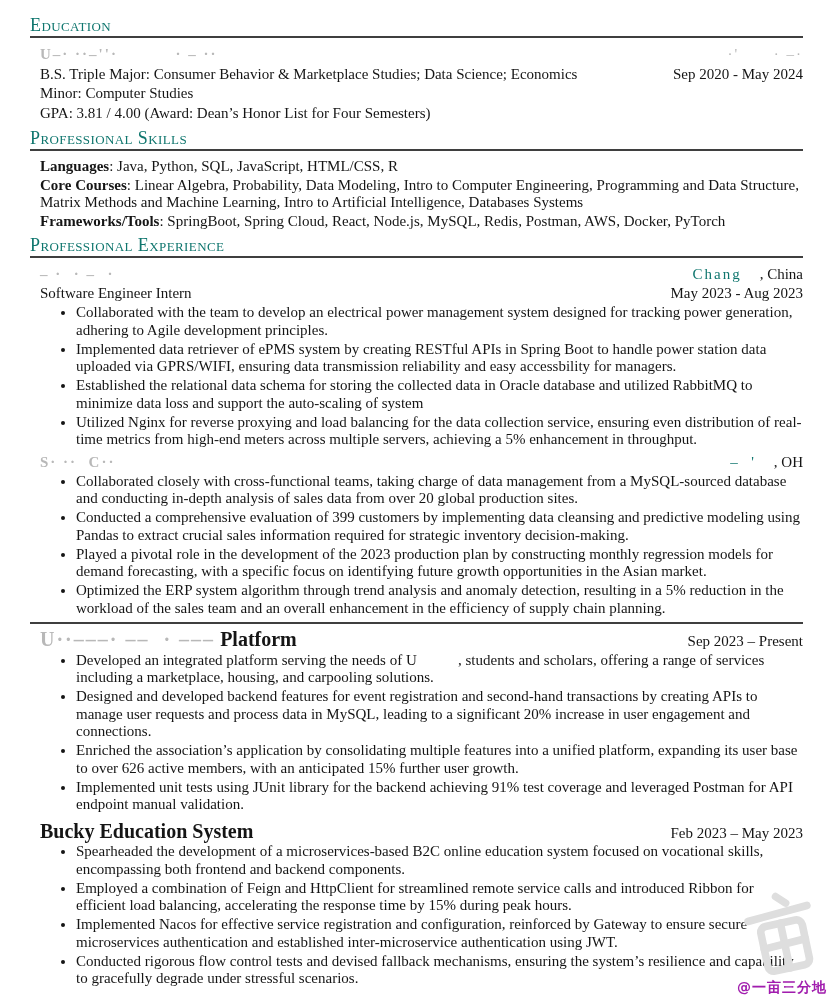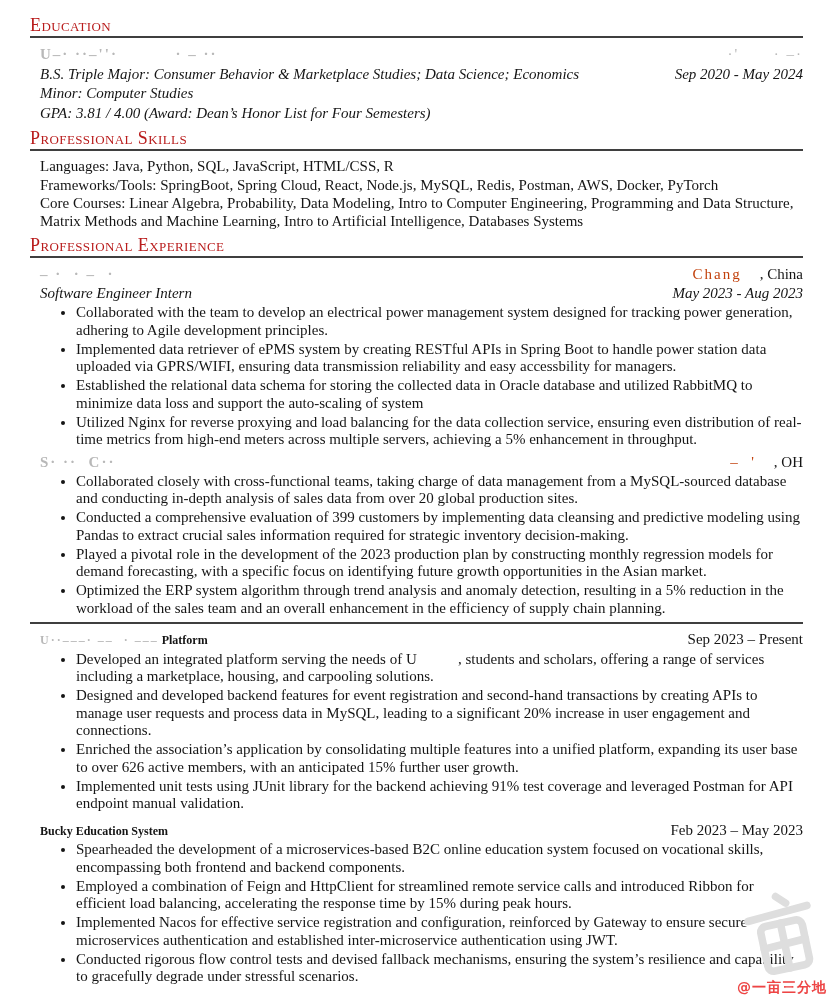--- a/index.html
+++ b/index.html
@@ -9,56 +9,56 @@
     box-sizing:border-box;
     padding:10px 26px 0 30px;
     background:#ffffff;
     font-family:"Liberation Serif","DejaVu Serif",serif;
     font-size:15px;line-height:17.5px;color:#151515;
     overflow:hidden;
   }
   section{margin-top:5px;}
   .sec-head{
     margin:0;font-size:18px;line-height:20px;font-weight:400;
-    font-variant:small-caps;letter-spacing:.4px;color:#b91c1c;
+    font-variant:small-caps;letter-spacing:.4px;color:#0f766e;
   }
   .rule{height:2px;background:#3f3f3f;margin:1px 0 7px 0;}
   .sec-body{margin-left:10px;}
   .row{display:flex;justify-content:space-between;align-items:baseline;}
-  .it{font-style:italic;}
+  .it{}
   .bold{font-weight:bold;}
   .date{white-space:nowrap;margin-left:20px;}
   .skill-line{margin:0 0 1px 0;}
-  .skill-line b{font-weight:normal;margin-top:28px;}
+  .skill-line b{font-weight:bold;margin-top:28px;}
   .redacted{
     color:#b8b8b8;filter:blur(.5px);letter-spacing:2px;white-space:pre;
   }
-  .redacted.light{color:#c2410c;}
+  .redacted.light{color:#0f766e;}
   .gap{display:inline-block;width:18px;}
   ul.bullets{
     margin:1px 0 3px 0;padding:0 0 0 36px;
     list-style:disc outside;
   }
   ul.bullets li{
     margin:0 0 1.5px 0;padding:0;white-space:pre-wrap;
   }
   .job{margin-bottom:4px;}
   .proj{margin-bottom:9px;}
-  .proj-title-row .name{font-weight:bold;font-size:12px;}
+  .proj-title-row .name{font-weight:bold;font-size:20px;}
   .company-row{line-height:19px;}
   .title-row{line-height:19px;gap:8px;}
   .edu-line{line-height:19.5px;}
   .watermark{
     position:absolute;right:0;bottom:0;width:95px;height:108px;
     pointer-events:none;
   }
   .watermark svg{position:absolute;top:0;right:4px;transform:rotate(-12deg);}
   .wm-handle{
     position:absolute;right:2px;bottom:3px;
-    font-size:14px;font-weight:bold;color:#ef4444;
+    font-size:14px;font-weight:bold;color:#a21caf;
     letter-spacing:1px;white-space:nowrap;
     text-shadow:0 0 1px #eeeeee;
     font-family:"DejaVu Sans",sans-serif;
   }
 </style>
 </head>
 <body>
 
 <div class="page">
 
@@ -77,22 +77,22 @@
       <div class="it edu-line">Minor: Computer Studies</div>
       <div class="it edu-line">GPA: 3.81 / 4.00 (Award: Dean’s Honor List for Four Semesters)</div>
     </div>
   </section>
 
   <section>
     <h2 class="sec-head">Professional Skills</h2>
     <div class="rule"></div>
     <div class="sec-body">
       <p class="skill-line"><b>Languages</b><span>: Java, Python, SQL, JavaScript, HTML/CSS, R</span></p>
+      <p class="skill-line"><b>Core Courses</b><span>: Linear Algebra, Probability, Data Modeling, Intro to Computer Engineering, Programming and Data Structure, Matrix Methods and Machine Learning, Intro to Artificial Intelligence, Databases Systems</span></p>
       <p class="skill-line"><b>Frameworks/Tools</b><span>: SpringBoot, Spring Cloud, React, Node.js, MySQL, Redis, Postman, AWS, Docker, PyTorch</span></p>
-      <p class="skill-line"><b>Core Courses</b><span>: Linear Algebra, Probability, Data Modeling, Intro to Computer Engineering, Programming and Data Structure, Matrix Methods and Machine Learning, Intro to Artificial Intelligence, Databases Systems</span></p>
     </div>
   </section>
 
   <section>
     <h2 class="sec-head">Professional Experience</h2>
     <div class="rule"></div>
     <div class="sec-body">
 
       <div class="job">
         <div class="row company-row">

